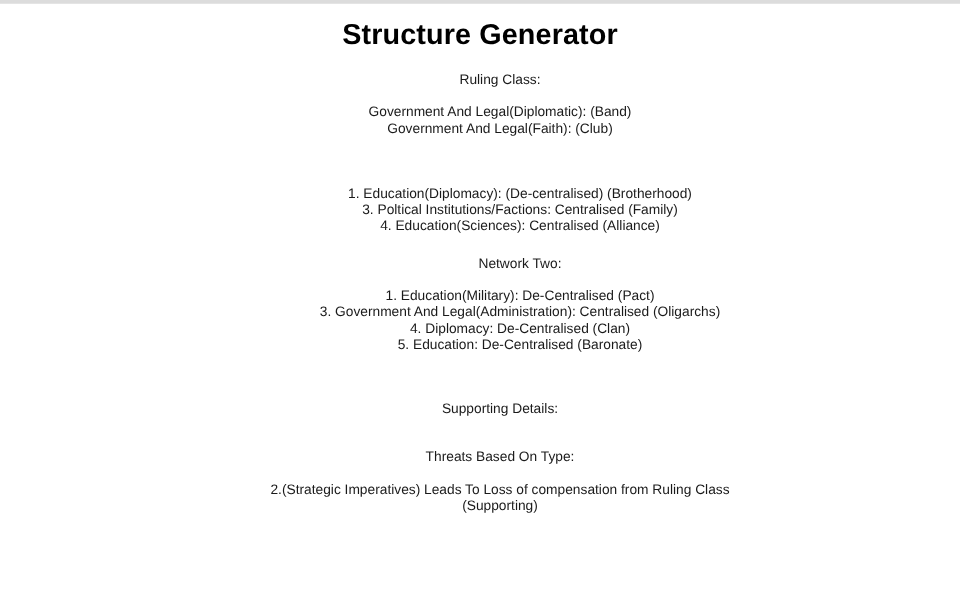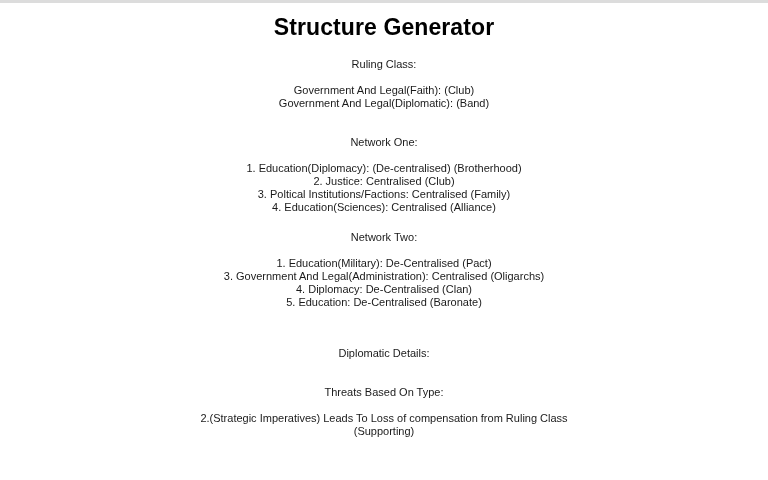--- a/index.html
+++ b/index.html
@@ -32,20 +32,21 @@
     font-size: 23px;
     font-weight: bold;
     letter-spacing: 0.1px;
     margin: 10px 0 0 0;
     line-height: 28px;
     text-align: center;
     color: #000;
   }
   .block {
     text-align: center;
+    padding-left: 32px;
   }
   .heading {
     font-size: 11px;
     line-height: 13px;
     margin: 0;
     text-align: center;
     color: #1a1a1a;
   }
   .entry {
     font-size: 11px;
@@ -80,55 +81,53 @@
 
 <div class="page">
 
   <h1 class="app-title">Structure Generator</h1>
 
   <div class="gap-lg"></div>
 
   <div class="block">
     <p class="heading">Ruling Class:</p>
     <div class="gap-md"></div>
+    <p class="entry">Government And Legal(Diplomatic): (Band)</p>
     <p class="entry">Government And Legal(Faith): (Club)</p>
-    <p class="entry">Government And Legal(Diplomatic): (Band)</p>
   </div>
 
   <div class="gap-md"></div>
 
   <div class="block">
 
     <div class="gap-md"></div>
 
     <div class="block">
-      <p class="heading">Network One:</p>
       <div class="gap-md"></div>
       <p class="entry">1. Education(Diplomacy): (De-centralised) (Brotherhood)</p>
-      <p class="entry">2. Justice: Centralised (Club)</p>
       <p class="entry">3. Poltical Institutions/Factions: Centralised (Family)</p>
       <p class="entry">4. Education(Sciences): Centralised (Alliance)</p>
     </div>
 
     <div class="gap-lg"></div>
 
     <div class="block">
       <p class="heading">Network Two:</p>
       <div class="gap-md"></div>
       <p class="entry">1. Education(Military): De-Centralised (Pact)</p>
       <p class="entry">3. Government And Legal(Administration): Centralised (Oligarchs)</p>
       <p class="entry">4. Diplomacy: De-Centralised (Clan)</p>
       <p class="entry">5. Education: De-Centralised (Baronate)</p>
     </div>
   </div>
 
   <div class="gap-xxl"></div>
 
   <div class="block">
-    <p class="heading">Diplomatic Details:</p>
+    <p class="heading">Supporting Details:</p>
   </div>
 
   <div class="gap-xl"></div>
 
   <div class="block">
     <p class="heading">Threats Based On Type:</p>
     <div class="threat-list">
       <div class="threat-spacer"></div>
       <p class="threat-item">2.(Strategic Imperatives) Leads To Loss of compensation from Ruling Class (Supporting)</p>
 

